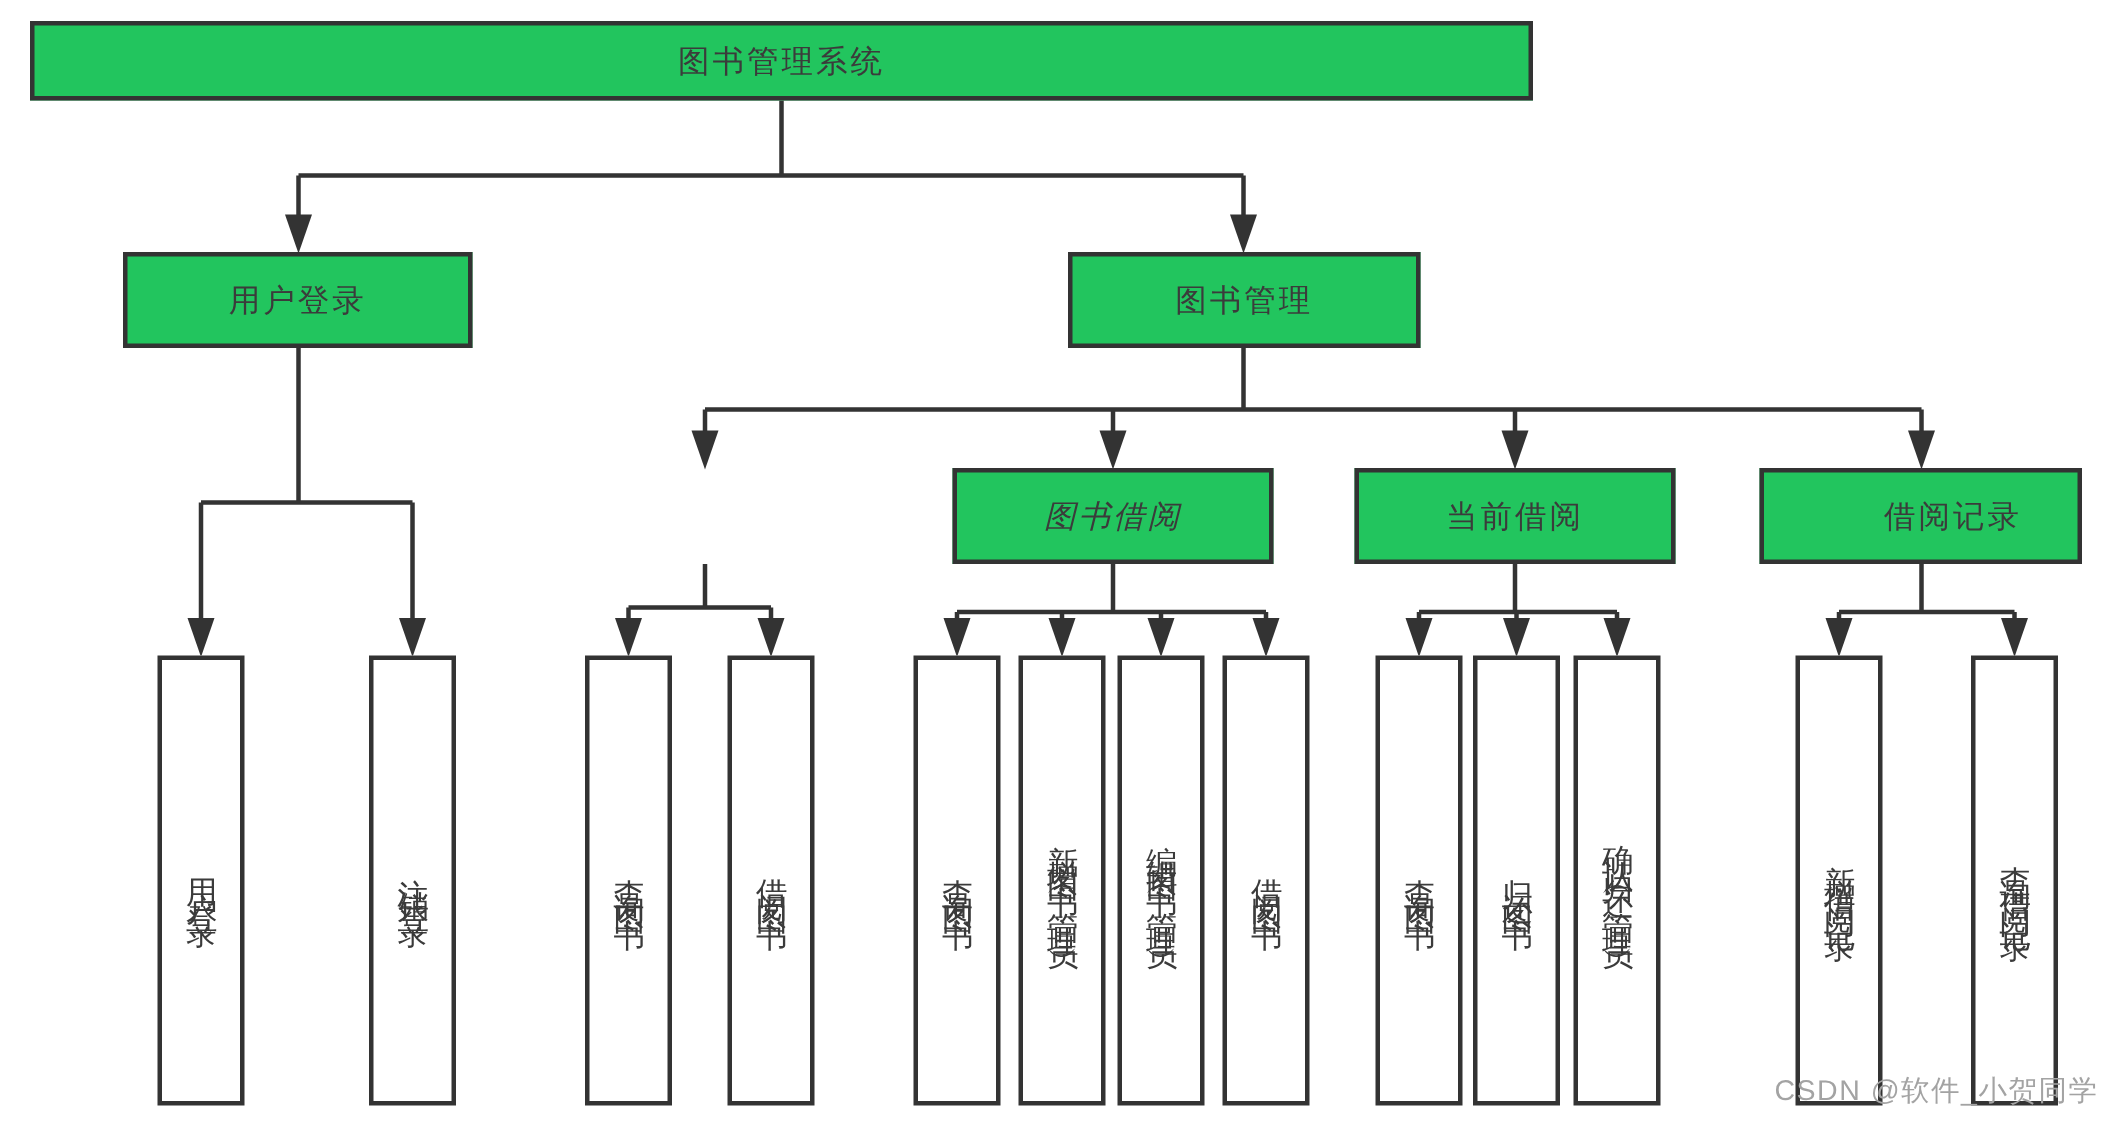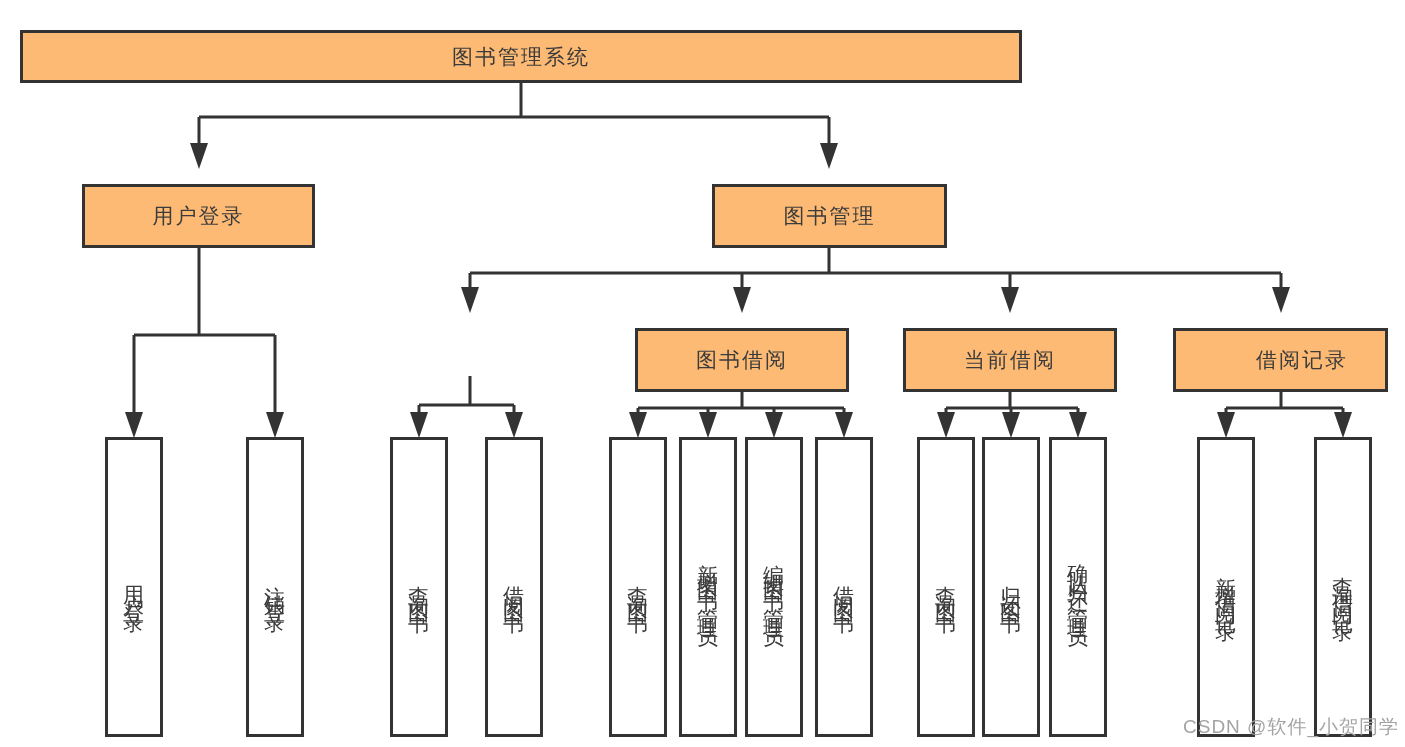--- a/index.html
+++ b/index.html
@@ -31,31 +31,30 @@
     stroke: var(--line);
     stroke-width: 3;
     fill: none;
   }
   svg.wires polygon {
     fill: var(--line);
     stroke: none;
   }
   .node {
     position: absolute;
-    background: #fdba74;
+    background: #22c55e;
     border: 3px solid var(--border);
     color: var(--text);
     display: flex;
     align-items: center;
     justify-content: center;
     font-size: 21px;
     letter-spacing: 2px;
     text-align: center;
     white-space: nowrap;
-    margin-top: 16px;
   }
   .root-node   { left: 20px;  top: 14px;  width: 1002px; height: 53px; }
   .l2-node     { top: 168px; height: 64px; }
   .l3-node     { top: 312px; height: 64px; }
   .leaf {
     position: absolute;
     top: 437px;
     width: 58px;
     height: 300px;
     background: #ffffff;
@@ -122,21 +121,21 @@
       <polygon points="1217,412 1235,412 1226,438"></polygon>
       <polygon points="1334,412 1352,412 1343,438"></polygon>
     </g>
   </svg>
 
   <div class="node root-node">图书管理系统</div>
 
   <div class="node l2-node" style="left:82px; width:233px;">用户登录</div>
   <div class="node l2-node" style="left:712px; width:235px;">图书管理</div>
 
-  <div class="node l3-node" style="left:635px; width:214px;">图书借阅</div>
+  <div class="node l3-node" style="left:635px; width:214px;font-style:italic;">图书借阅</div>
   <div class="node l3-node" style="left:903px; width:214px;text-align:right;">当前借阅</div>
   <div class="node l3-node" style="left:1173px; width:215px;padding-left:43px;">借阅记录</div>
 
   <div class="leaf" style="left:105px;">用户登录</div>
   <div class="leaf" style="left:246px;">注销登录</div>
 
   <div class="leaf" style="left:390px;">查询图书</div>
   <div class="leaf" style="left:485px;">借阅图书</div>
 
   <div class="leaf" style="left:609px;">查询图书</div>

